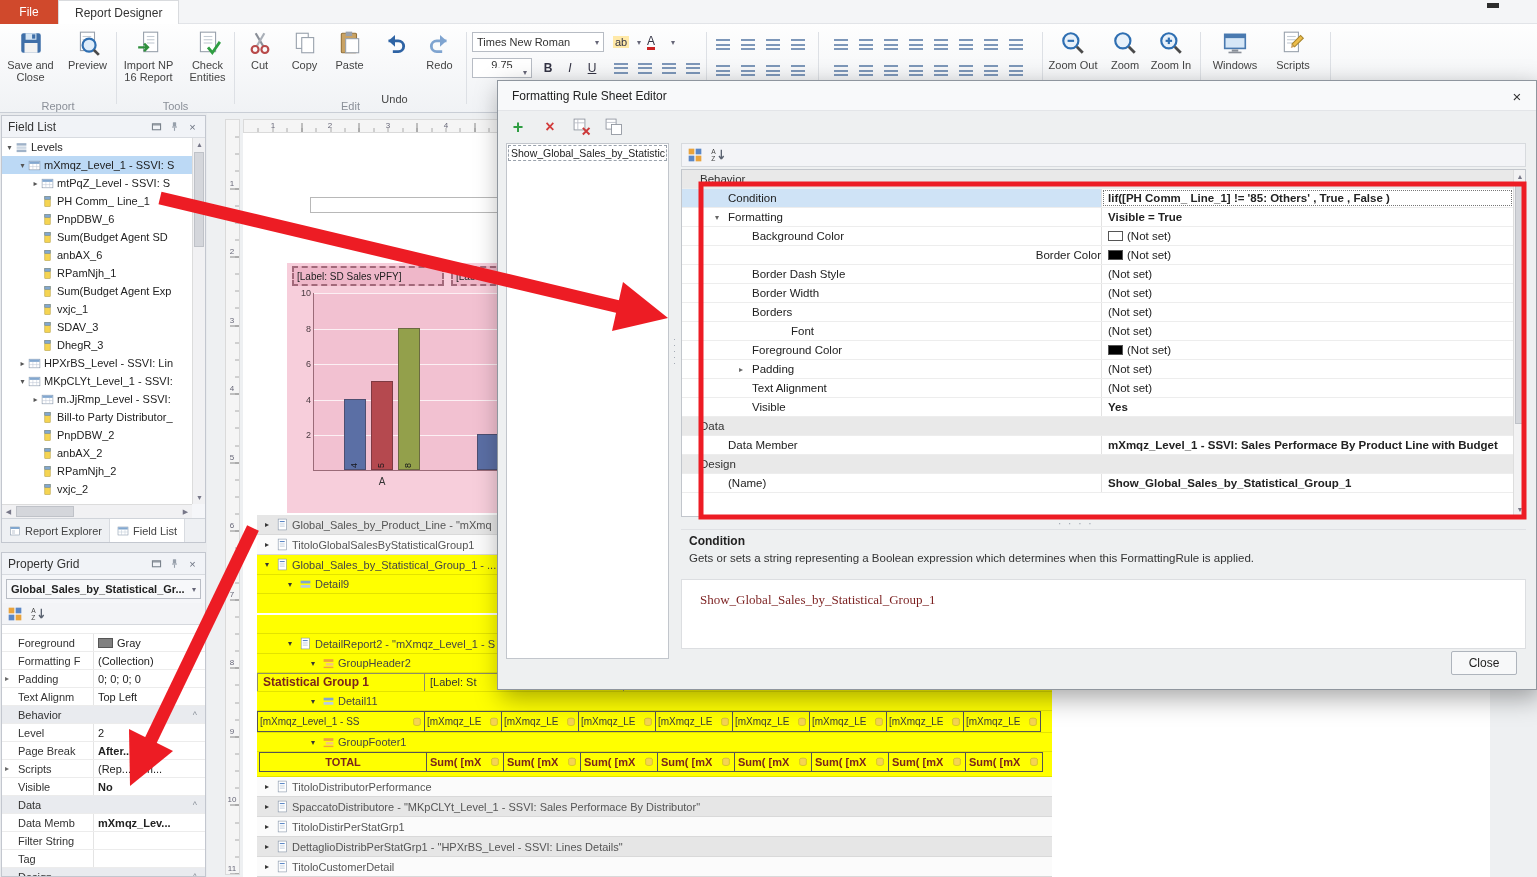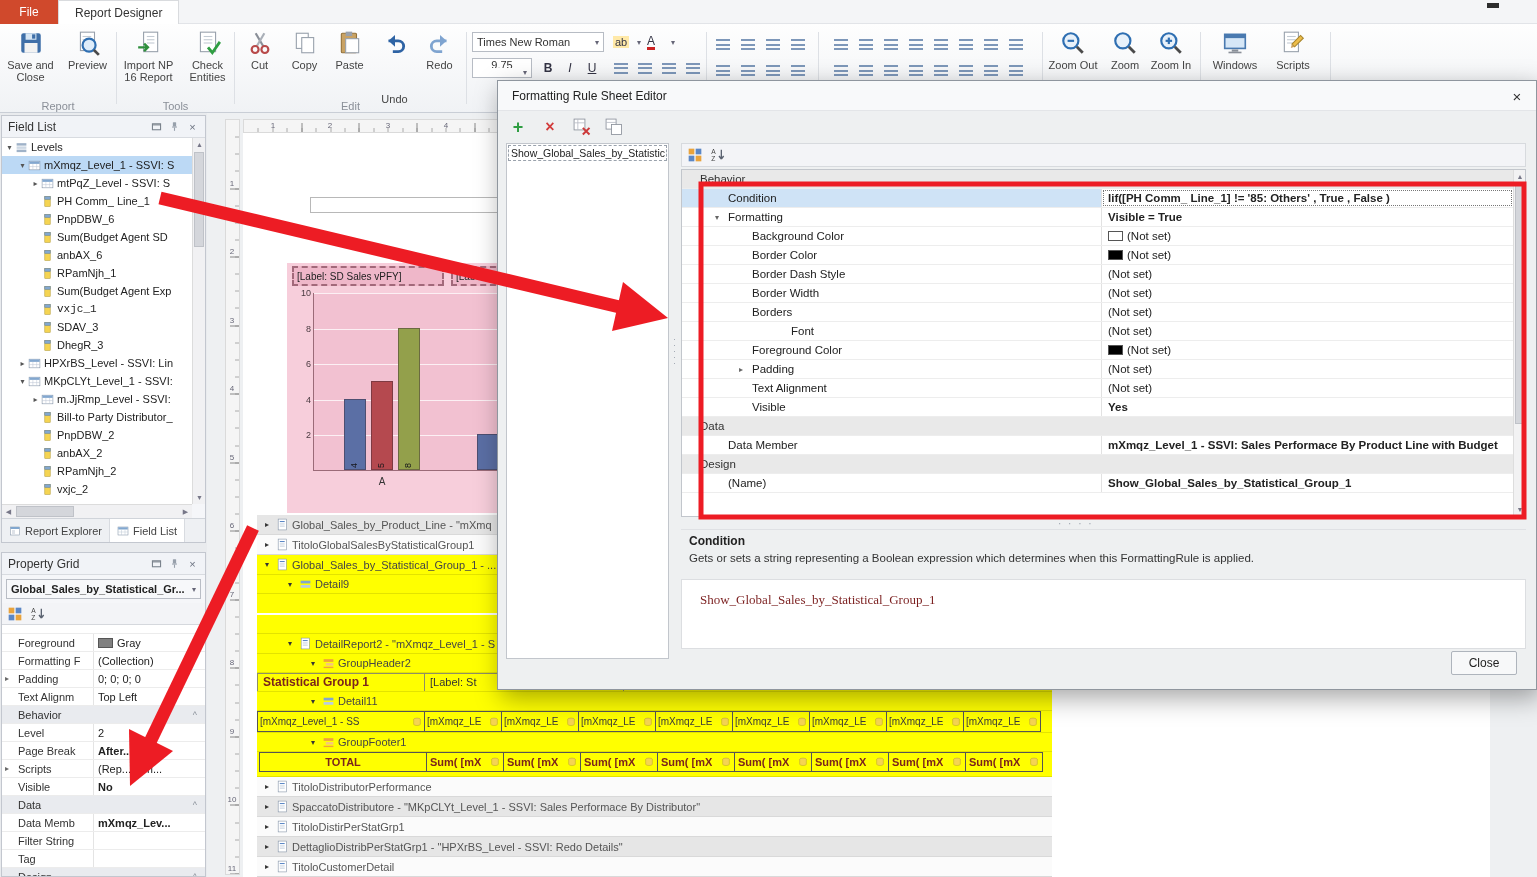--- a/index.html
+++ b/index.html
@@ -845,21 +845,21 @@
             <div class="blab">TitoloDistirPerStatGrp1</div>
           </div>
           <div class="band gray" style="height: 20px;">
             <div class="barrow" style="margin-left: 4px;">▸</div>
             <div class="bicon2"><svg xmlns="http://www.w3.org/2000/svg" viewBox="0 0 24 24" width="100%" height="100%">
                 <rect x="4" y="2" width="15" height="20" fill="#fff" stroke="#7a8aa0"></rect>
                 <line x1="7" y1="6.5" x2="16" y2="6.5" stroke="#5b87c5" stroke-width="2"></line>
                 <line x1="7" y1="11" x2="16" y2="11" stroke="#c8d2de" stroke-width="2"></line>
                 <line x1="7" y1="15" x2="16" y2="15" stroke="#c8d2de" stroke-width="2"></line>
               </svg></div>
-            <div class="blab">DettaglioDistribPerStatGrp1 - "HPXrBS_Level - SSVI: Redo Details"</div>
+            <div class="blab">DettaglioDistribPerStatGrp1 - "HPXrBS_Level - SSVI: Lines Details"</div>
           </div>
           <div class="band white" style="height: 20px;">
             <div class="barrow" style="margin-left: 4px;">▸</div>
             <div class="bicon2"><svg xmlns="http://www.w3.org/2000/svg" viewBox="0 0 24 24" width="100%" height="100%">
                 <rect x="4" y="2" width="15" height="20" fill="#fff" stroke="#7a8aa0"></rect>
                 <line x1="7" y1="6.5" x2="16" y2="6.5" stroke="#5b87c5" stroke-width="2"></line>
                 <line x1="7" y1="11" x2="16" y2="11" stroke="#c8d2de" stroke-width="2"></line>
                 <line x1="7" y1="15" x2="16" y2="15" stroke="#c8d2de" stroke-width="2"></line>
               </svg></div>
             <div class="blab">TitoloCustomerDetail</div>
@@ -960,21 +960,21 @@
           <div class="tlabel">RPamNjh_1</div>
         </div>
         <div class="trow" style="padding-left: 28px;">
           <div class="exp"></div>
           <div class="ticon"><svg xmlns="http://www.w3.org/2000/svg" viewBox="0 0 24 24" width="100%" height="100%">
               <rect x="7" y="3" width="10" height="18" fill="#f5d452" stroke="#b1982e"></rect>
               <rect x="7" y="3" width="10" height="5" fill="#82a7cf" stroke="#5f82ab"></rect>
             </svg></div>
           <div class="tlabel">Sum(Budget Agent Exp</div>
         </div>
-        <div class="trow" style="padding-left: 28px; font-family: Liberation Mono, monospace;">
+        <div class="trow" style="padding-left: 28px;">
           <div class="exp"></div>
           <div class="ticon"><svg xmlns="http://www.w3.org/2000/svg" viewBox="0 0 24 24" width="100%" height="100%">
               <rect x="7" y="3" width="10" height="18" fill="#f5d452" stroke="#b1982e"></rect>
               <rect x="7" y="3" width="10" height="5" fill="#82a7cf" stroke="#5f82ab"></rect>
             </svg></div>
           <div class="tlabel">vxjc_1</div>
         </div>
         <div class="trow" style="padding-left: 28px;">
           <div class="exp"></div>
           <div class="ticon"><svg xmlns="http://www.w3.org/2000/svg" viewBox="0 0 24 24" width="100%" height="100%">
@@ -1312,21 +1312,21 @@
           <div class="drow">
             <div class="dname" style="padding-left: 70px;">
               <div class="ntext">Background Color</div>
             </div>
             <div class="dval">
               <div class="sw" style="background: rgb(255, 255, 255);"></div>
               <div class="vtext">(Not set)</div>
             </div>
           </div>
           <div class="drow">
-            <div class="dname" style="padding-left: 70px;">
+            <div class="dname" style="padding-left: 36px; justify-content: flex-end;">
               <div class="ntext">Border Color</div>
             </div>
             <div class="dval">
               <div class="sw" style="background: rgb(0, 0, 0);"></div>
               <div class="vtext">(Not set)</div>
             </div>
           </div>
           <div class="drow">
             <div class="dname" style="padding-left: 70px;">
               <div class="ntext">Border Dash Style</div>

